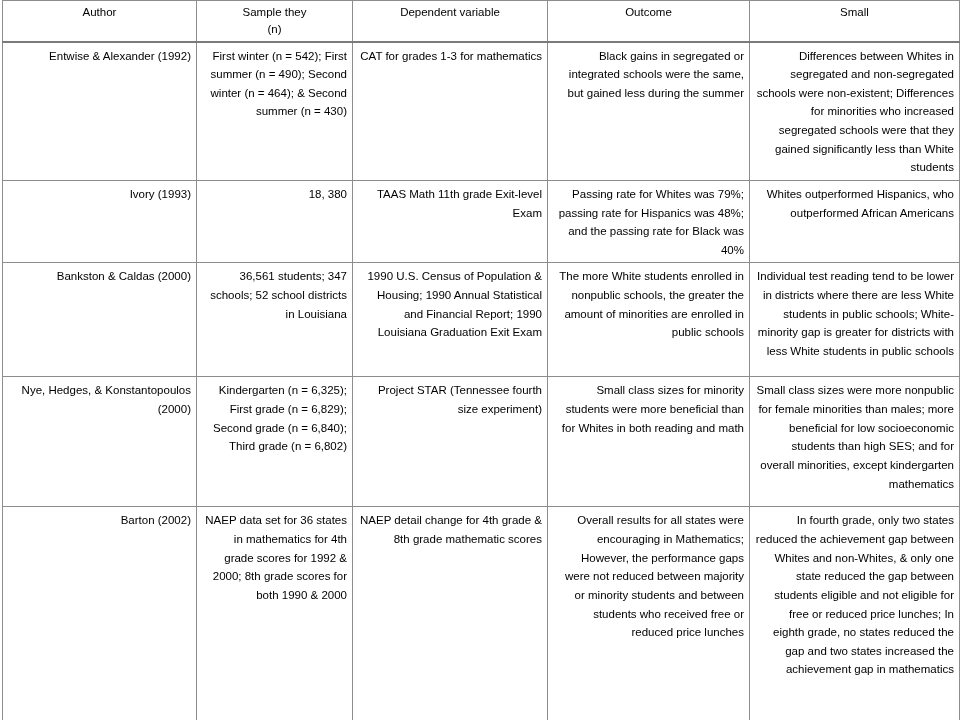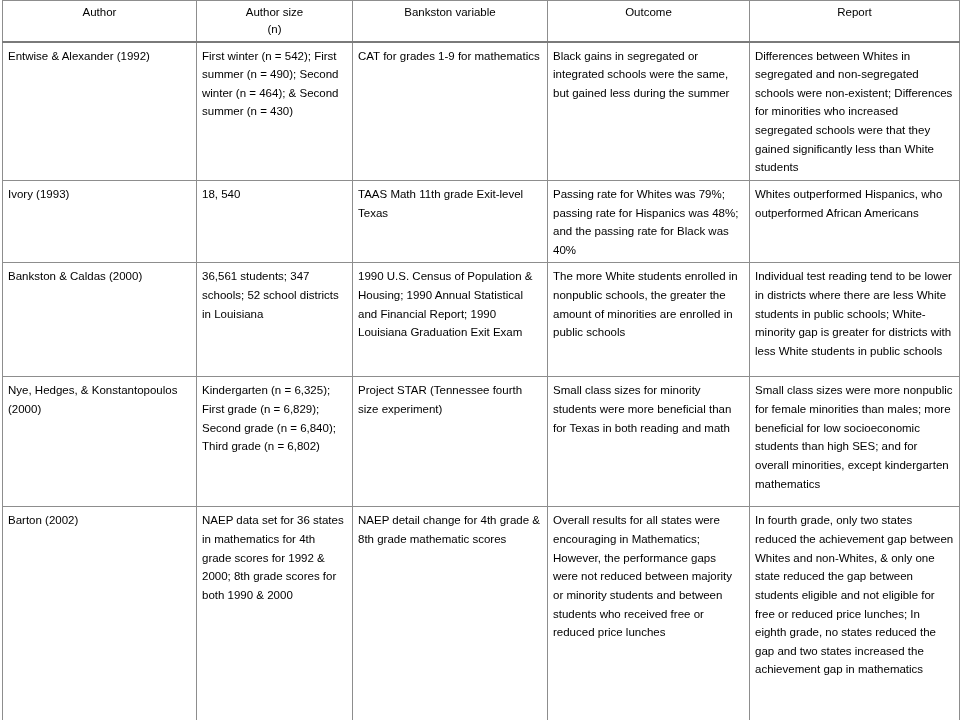--- a/index.html
+++ b/index.html
@@ -48,21 +48,21 @@
     vertical-align: top;
     padding-top: 3px;
     padding-bottom: 2px;
     line-height: 1.5;
     border-bottom: 2px solid #7a7a7a;
   }
   table.review-table thead th .hdr-sub {
     display: block;
   }
   table.review-table tbody td {
-    text-align: left;
+    text-align: right;
     margin-left: 41px;
   }
   
   tr.r-head { height: 34px; }
   tr.r-0 { height: 130px; }
   tr.r-1 { height: 70px; }
   tr.r-2 { height: 114px; }
   tr.r-3 { height: 130px; }
   tr.r-4 { height: 225px; }
 </style>
@@ -77,61 +77,61 @@
       <col class="c-depvar">
       <col class="c-outcome">
       <col class="c-groups">
     </colgroup>
     <thead>
       <tr class="r-head">
         <th>
           <span>Author</span>
         </th>
         <th>
-          <span>Author size</span>
+          <span>Sample they</span>
           <span class="hdr-sub">(n)</span>
         </th>
         <th>
-          <span>Bankston variable</span>
+          <span>Dependent variable</span>
         </th>
         <th>
           <span>Outcome</span>
         </th>
         <th>
-          <span>Report</span>
+          <span>Small</span>
         </th>
       </tr>
     </thead>
     <tbody>
       <tr class="r-0">
         <td>Entwise &amp; Alexander (1992)</td>
         <td>First winter (n = 542); First summer (n = 490); Second winter (n = 464); &amp; Second summer (n = 430)</td>
-        <td>CAT for grades 1-9 for mathematics</td>
+        <td>CAT for grades 1-3 for mathematics</td>
         <td>Black gains in segregated or integrated schools were the same, but gained less during the summer</td>
         <td>Differences between Whites in segregated and non-segregated schools were non-existent; Differences for minorities who increased segregated schools were that they gained significantly less than White students</td>
       </tr>
       <tr class="r-1">
         <td>Ivory (1993)</td>
-        <td>18, 540</td>
-        <td>TAAS Math 11th grade Exit-level Texas</td>
+        <td>18, 380</td>
+        <td>TAAS Math 11th grade Exit-level Exam</td>
         <td>Passing rate for Whites was 79%; passing rate for Hispanics was 48%; and the passing rate for Black was 40%</td>
         <td>Whites outperformed Hispanics, who outperformed African Americans</td>
       </tr>
       <tr class="r-2">
         <td>Bankston &amp; Caldas (2000)</td>
         <td>36,561 students; 347 schools; 52 school districts in Louisiana</td>
         <td>1990 U.S. Census of Population &amp; Housing; 1990 Annual Statistical and Financial Report; 1990 Louisiana Graduation  Exit Exam</td>
         <td>The more White students enrolled in nonpublic schools, the greater the amount of minorities are enrolled in public schools</td>
         <td>Individual test reading tend to be lower in districts where there are less White students in public schools; White-minority gap is greater for districts with less White students in public schools</td>
       </tr>
       <tr class="r-3">
         <td>Nye, Hedges, &amp; Konstantopoulos (2000)</td>
         <td>Kindergarten (n = 6,325); First grade (n = 6,829); Second grade (n = 6,840); Third grade (n = 6,802)</td>
         <td>Project STAR (Tennessee fourth size experiment)</td>
-        <td>Small class sizes for minority students were more beneficial than for Texas in both reading and math</td>
+        <td>Small class sizes for minority students were more beneficial than for Whites in both reading and math</td>
         <td>Small class sizes were more nonpublic for female minorities than males; more beneficial for low socioeconomic students than high SES; and for overall minorities, except kindergarten mathematics</td>
       </tr>
       <tr class="r-4">
         <td>Barton (2002)</td>
         <td>NAEP data set for 36 states in  mathematics  for 4th grade scores for 1992 &amp; 2000; 8th grade scores for both 1990 &amp; 2000</td>
         <td>NAEP detail change for 4th grade &amp; 8th grade mathematic  scores</td>
         <td>Overall results for all states were encouraging in Mathematics; However, the performance gaps were not reduced between majority or minority students and between students who received free or reduced price lunches</td>
         <td>In fourth grade, only two states reduced the achievement gap between Whites and non-Whites, &amp; only one state reduced the gap between students eligible and not eligible for free or reduced price lunches; In eighth grade, no states reduced the gap and two states increased the achievement gap in mathematics</td>
       </tr>
     </tbody>

